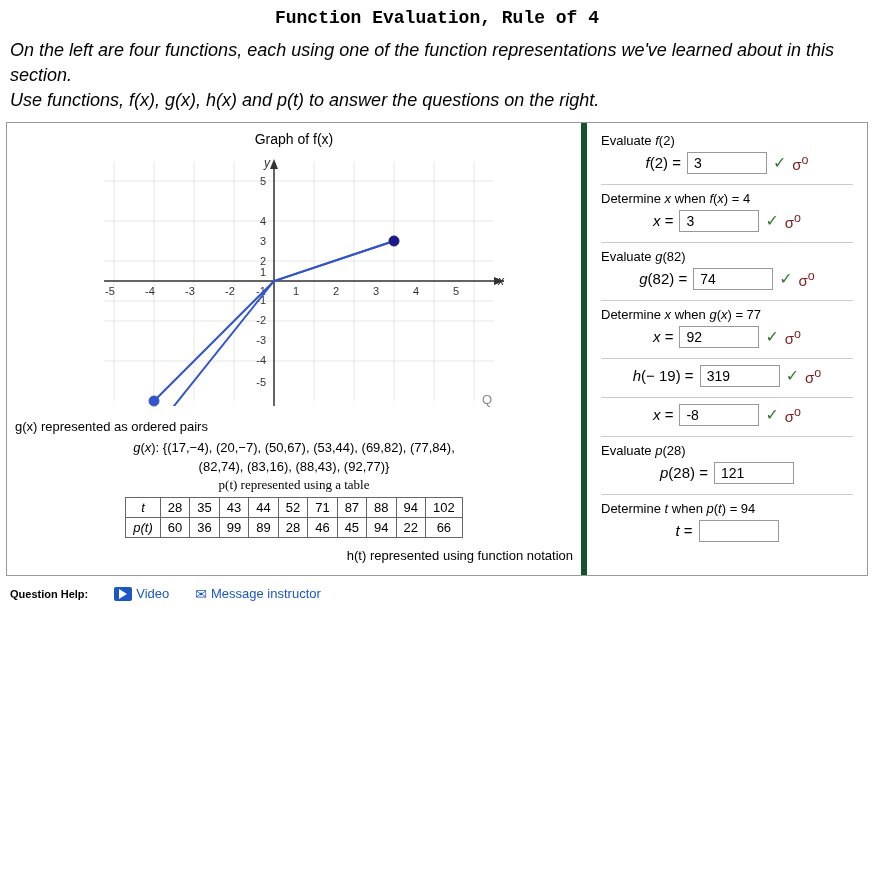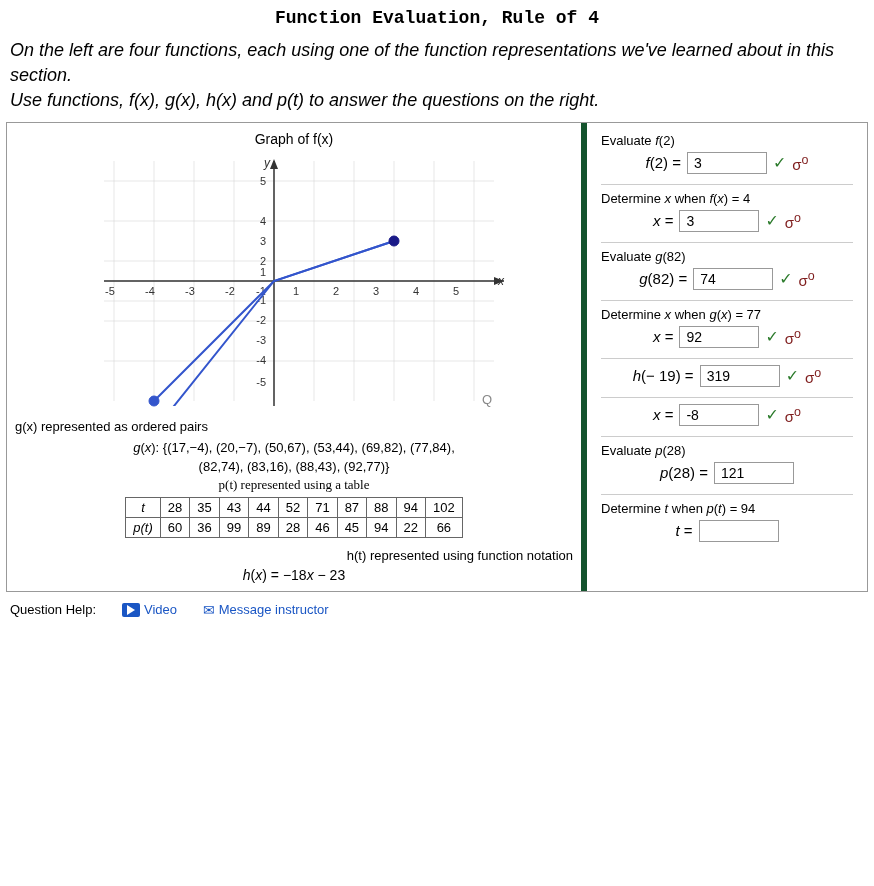--- a/index.html
+++ b/index.html
@@ -140,22 +140,22 @@
     
     .question-help {
       display: flex;
       align-items: center;
       gap: 10px;
       padding: 6px 10px;
       font-size: 13px;
       margin-top: 4px;
     }
     .help-label {
-      font-weight: normal;
-      font-size: 13px;
+      font-weight: bold;
+      font-size: 11px;
     }
     .help-link {
       display: flex;
       align-items: center;
       gap: 4px;
       color: #1a56c4;
       text-decoration: none;
       font-size: 13px;
       cursor: pointer;
       padding-left: 16px;
@@ -298,23 +298,20 @@
         <td>46</td>
         <td>45</td>
         <td>94</td>
         <td>22</td>
         <td>66</td>
       </tr>
     </tbody>
       </table>
 
     <div class="ht-title">h(t) represented using function notation</div>
-    <div class="ht-def">
-      <em>h</em>(<em>x</em>) = −18<em>x</em> − 23
-    </div>
   </div>
 
   <div class="right-panel">
 
     <div class="eval-section">
       <div class="eval-question">
         Evaluate <em>f</em>(2)
       </div>
       <div class="eval-answer-row">
         <span class="eval-label"><em>f</em>(2) =</span>

